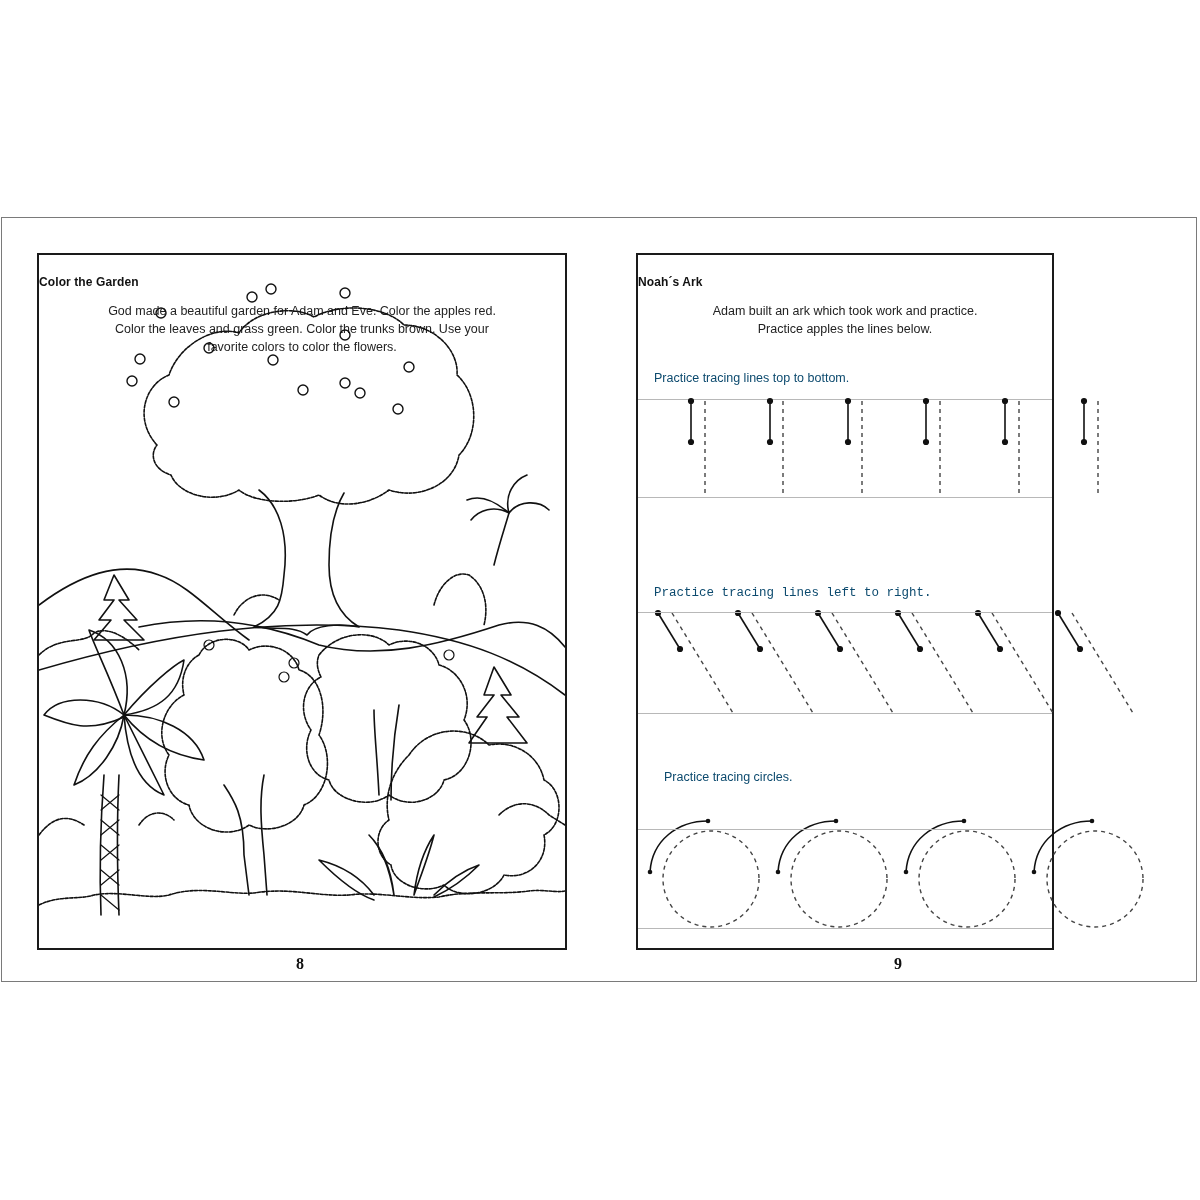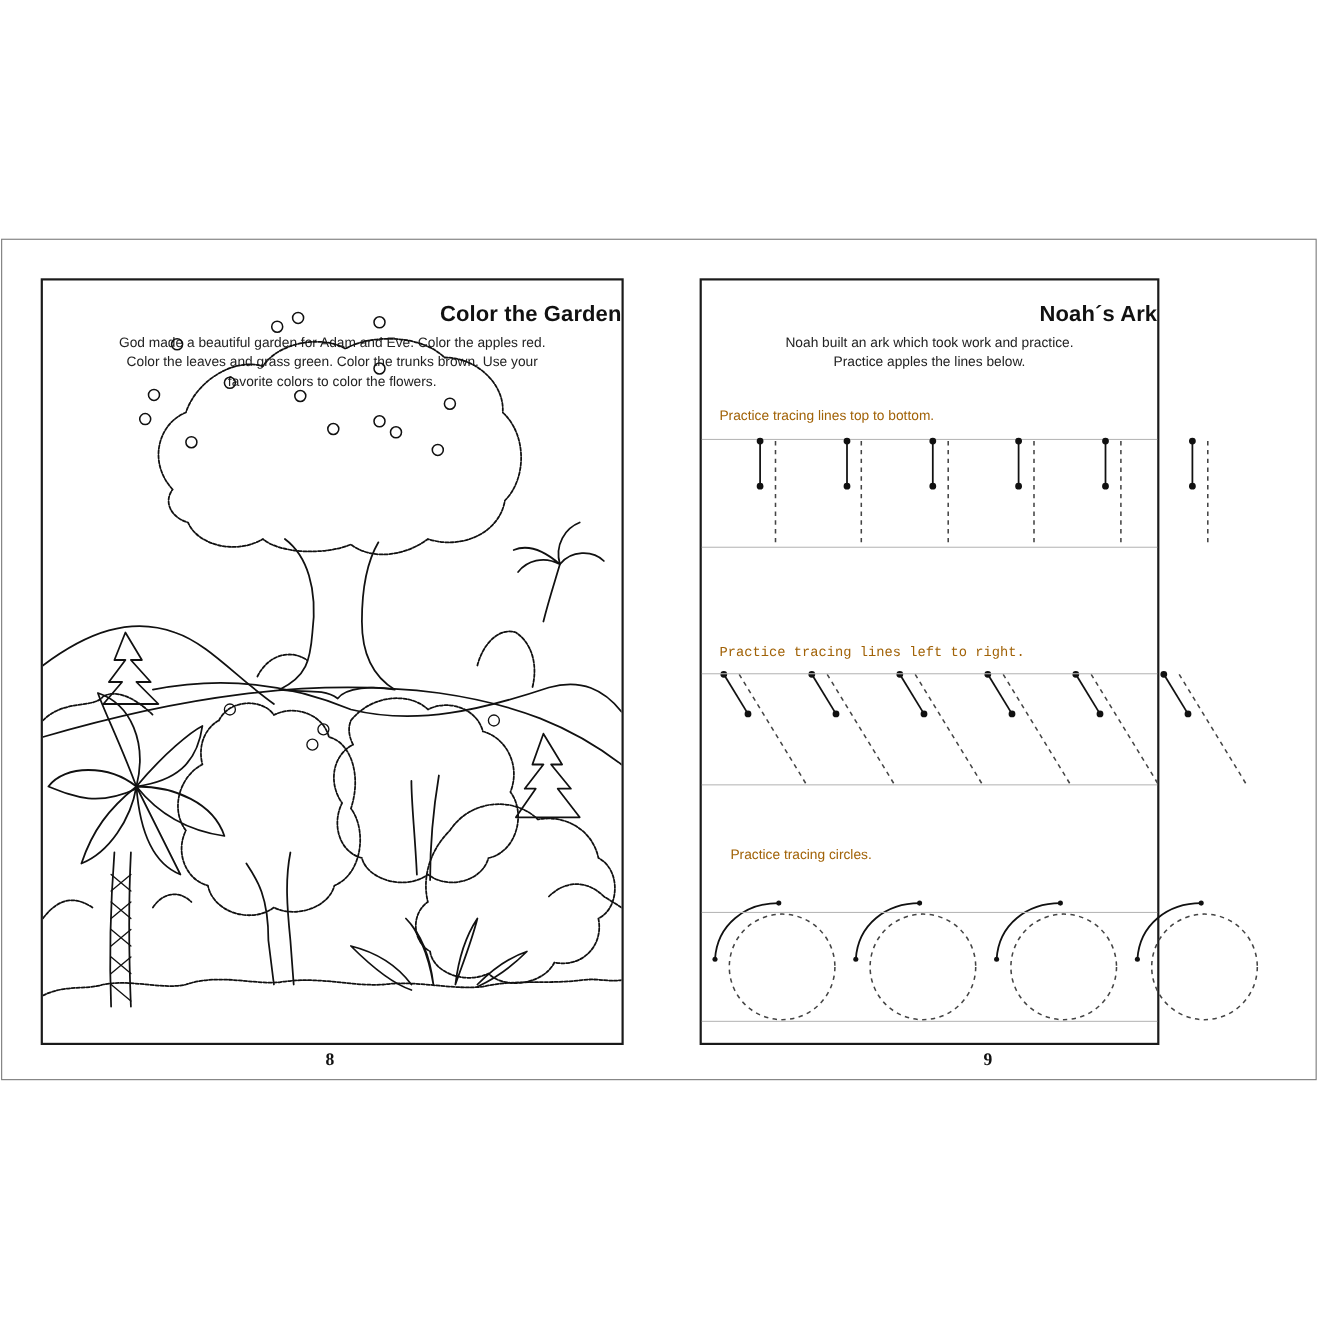--- a/index.html
+++ b/index.html
@@ -1,24 +1,24 @@
 <!DOCTYPE html>
 <html><head>
   <meta charset="utf-8">
   <style>
     html, body { margin:0; padding:0; background:#ffffff; }
     body { width:1200px; height:1200px; position:relative; overflow:hidden; font-family:"Liberation Sans", sans-serif; color:#111; }
     .spread { position:absolute; left:1px; top:217px; width:1196px; height:765px; border:1.5px solid #7a7a7a; box-sizing:border-box; background:#fff; }
     .page { position:absolute; top:253px; height:697px; border:2px solid #1a1a1a; box-sizing:border-box; background:#fff; }
     .page.left { left:37px; width:530px; }
     .page.right { left:636px; width:418px; }
-    .title { position:absolute; left:0; right:0; top:20px; text-align:right; font-weight:bold; font-size:20px; letter-spacing:0.1px; }
+    .title { position:absolute; left:0; right:0; top:20px; text-align:left; font-weight:bold; font-size:12px; letter-spacing:0.1px; }
     .intro { position:absolute; left:10px; right:10px; top:47px; text-align:center; font-size:12.5px; line-height:18px; color:#222; }
     .pnum { position:absolute; top:955px; font-family:"Liberation Serif", serif; font-weight:bold; font-size:16px; }
-    .section-label { position:absolute; left:16px; font-size:12.5px; color:#a16207; }
+    .section-label { position:absolute; left:16px; font-size:12.5px; color:#0c4a6e; }
     .guide { position:absolute; left:0; right:0; height:0; border-top:1.5px solid #b8b8b8; }
     svg { position:absolute; left:0; top:0; }
   </style>
 </head>
 <body>
 
 <div class="spread"></div>
 
 <div class="page left">
   <div class="title">Color the Garden</div>
@@ -90,21 +90,21 @@
     <circle cx="255" cy="408" r="5" stroke-width="1.2"></circle>
     <circle cx="245" cy="422" r="5" stroke-width="1.2"></circle>
     <circle cx="410" cy="400" r="5" stroke-width="1.2"></circle>
   </svg>
 </div>
 <div class="pnum" style="left:296px;">8</div>
 
 <div class="page right">
   <div class="title">Noah´s Ark</div>
   <div class="intro">
-    <div>Noah built an ark which took work and practice.</div>
+    <div>Adam built an ark which took work and practice.</div>
     <div>Practice apples the lines below.</div>
   </div>
 
   <div class="section-label" style="top:116px;">Practice tracing lines top to bottom.</div>
   <div class="guide" style="top:144px;"></div>
   <div class="guide" style="top:242px;"></div>
   <svg width="525" height="693" viewBox="0 0 525 693">
     <g stroke="#111" stroke-width="1.6" fill="#111">
       <g>
           <line x1="53" y1="146" x2="53" y2="187"></line>

